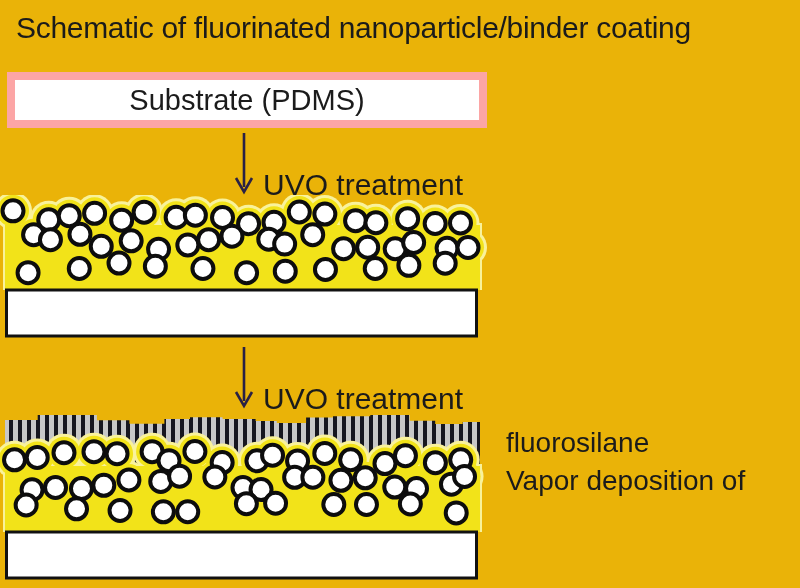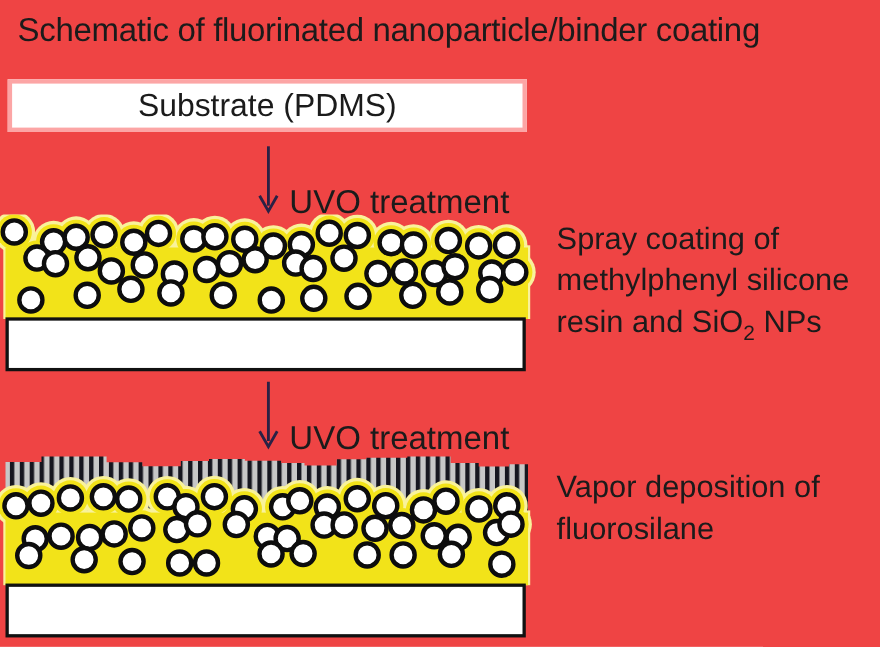--- a/index.html
+++ b/index.html
@@ -1,31 +1,31 @@
 <!DOCTYPE html>
 <html><head>
 <meta charset="utf-8">
 <style>
   html,body{margin:0;padding:0;}
   .page{
     position:relative;
     width:800px;height:588px;
-    background:#ef4444;
+    background:#eab308;
     font-family:"Liberation Sans", sans-serif;
     color:#1b1b1b;
     overflow:hidden;
   }
   .title{
     position:absolute;left:16px;top:11px;
     font-size:30px;letter-spacing:-0.3px;white-space:nowrap;
   }
   .substrate-box{
     position:absolute;left:7px;top:72px;
     width:464px;height:40px;
-    border:4px solid #fca5a5;background:#ffffff;
+    border:8px solid #fca5a5;background:#ffffff;
     text-align:center;line-height:40px;font-size:29px;
   }
   .arrow{position:absolute;}
   .arrow line,.arrow polyline{
     stroke:#2a2145;stroke-width:2.6;fill:none;
   }
   .arrow1{left:229px;top:131px;}
   .arrow2{left:229px;top:345px;}
   .uvo{position:absolute;font-size:30px;white-space:nowrap;margin-top:24px;}
   .uvo1{left:263px;top:144px;}
@@ -195,25 +195,20 @@
       <circle cx="202.93397508515045" cy="73.49495101906359" r="10.5" fill="#ffffff" stroke="#0d0d0d" stroke-width="4"></circle>
       <circle cx="246.61915976088494" cy="77.76933958474547" r="10.5" fill="#ffffff" stroke="#0d0d0d" stroke-width="4"></circle>
       <circle cx="285.266173126176" cy="76.23159486521035" r="10.5" fill="#ffffff" stroke="#0d0d0d" stroke-width="4"></circle>
       <circle cx="325.4598709428683" cy="74.42351400107145" r="10.5" fill="#ffffff" stroke="#0d0d0d" stroke-width="4"></circle>
       <circle cx="375.2481807093136" cy="73.5169670865871" r="10.5" fill="#ffffff" stroke="#0d0d0d" stroke-width="4"></circle>
       <circle cx="408.8724442003295" cy="70.36835178686306" r="10.5" fill="#ffffff" stroke="#0d0d0d" stroke-width="4"></circle>
       <circle cx="445.20492600277066" cy="68.24072806583717" r="10.5" fill="#ffffff" stroke="#0d0d0d" stroke-width="4"></circle>
       <rect x="6.5" y="95" width="470" height="46" fill="#ffffff" stroke="#111111" stroke-width="3"></rect>
     </svg>
 
-  <div class="caption caption1">
-    <div>Spray coating of</div>
-    <div>methylphenyl silicone</div>
-    <div><span>resin and SiO</span><span class="sub">2</span><span> NPs</span></div>
-  </div>
 
   <svg class="arrow arrow2" width="30" height="68" viewBox="0 0 30 68">
     <line x1="15" y1="2" x2="15" y2="56" style="stroke: rgb(42, 33, 69);"></line>
     <polyline points="7,47 15,61 23,47" style="stroke: rgb(42, 33, 69);"></polyline>
   </svg>
   <div class="uvo uvo2">UVO treatment</div>
 
   <svg class="coat coat2" width="500" height="180" viewBox="0 0 500 180">
       <defs>
         <pattern id="stripePat" width="9" height="10" patternUnits="userSpaceOnUse">
@@ -362,17 +357,17 @@
       <circle cx="246.39844662230462" cy="95.64355610171333" r="10.5" fill="#ffffff" stroke="#0d0d0d" stroke-width="4"></circle>
       <circle cx="275.5676261666231" cy="95.2843646868132" r="10.5" fill="#ffffff" stroke="#0d0d0d" stroke-width="4"></circle>
       <circle cx="333.80283566517755" cy="96.50385491084307" r="10.5" fill="#ffffff" stroke="#0d0d0d" stroke-width="4"></circle>
       <circle cx="366.47377818031237" cy="96.49618674768135" r="10.5" fill="#ffffff" stroke="#0d0d0d" stroke-width="4"></circle>
       <circle cx="410.347404981032" cy="95.94132024561986" r="10.5" fill="#ffffff" stroke="#0d0d0d" stroke-width="4"></circle>
       <circle cx="456.21703077154234" cy="104.87596185179427" r="10.5" fill="#ffffff" stroke="#0d0d0d" stroke-width="4"></circle>
       <rect x="6.5" y="124" width="470" height="46" fill="#ffffff" stroke="#111111" stroke-width="3"></rect>
     </svg>
 
   <div class="caption caption2">
+    <div>fluorosilane</div>
     <div>Vapor deposition of</div>
-    <div>fluorosilane</div>
   </div>
 
 </div>
 
 </body></html>

